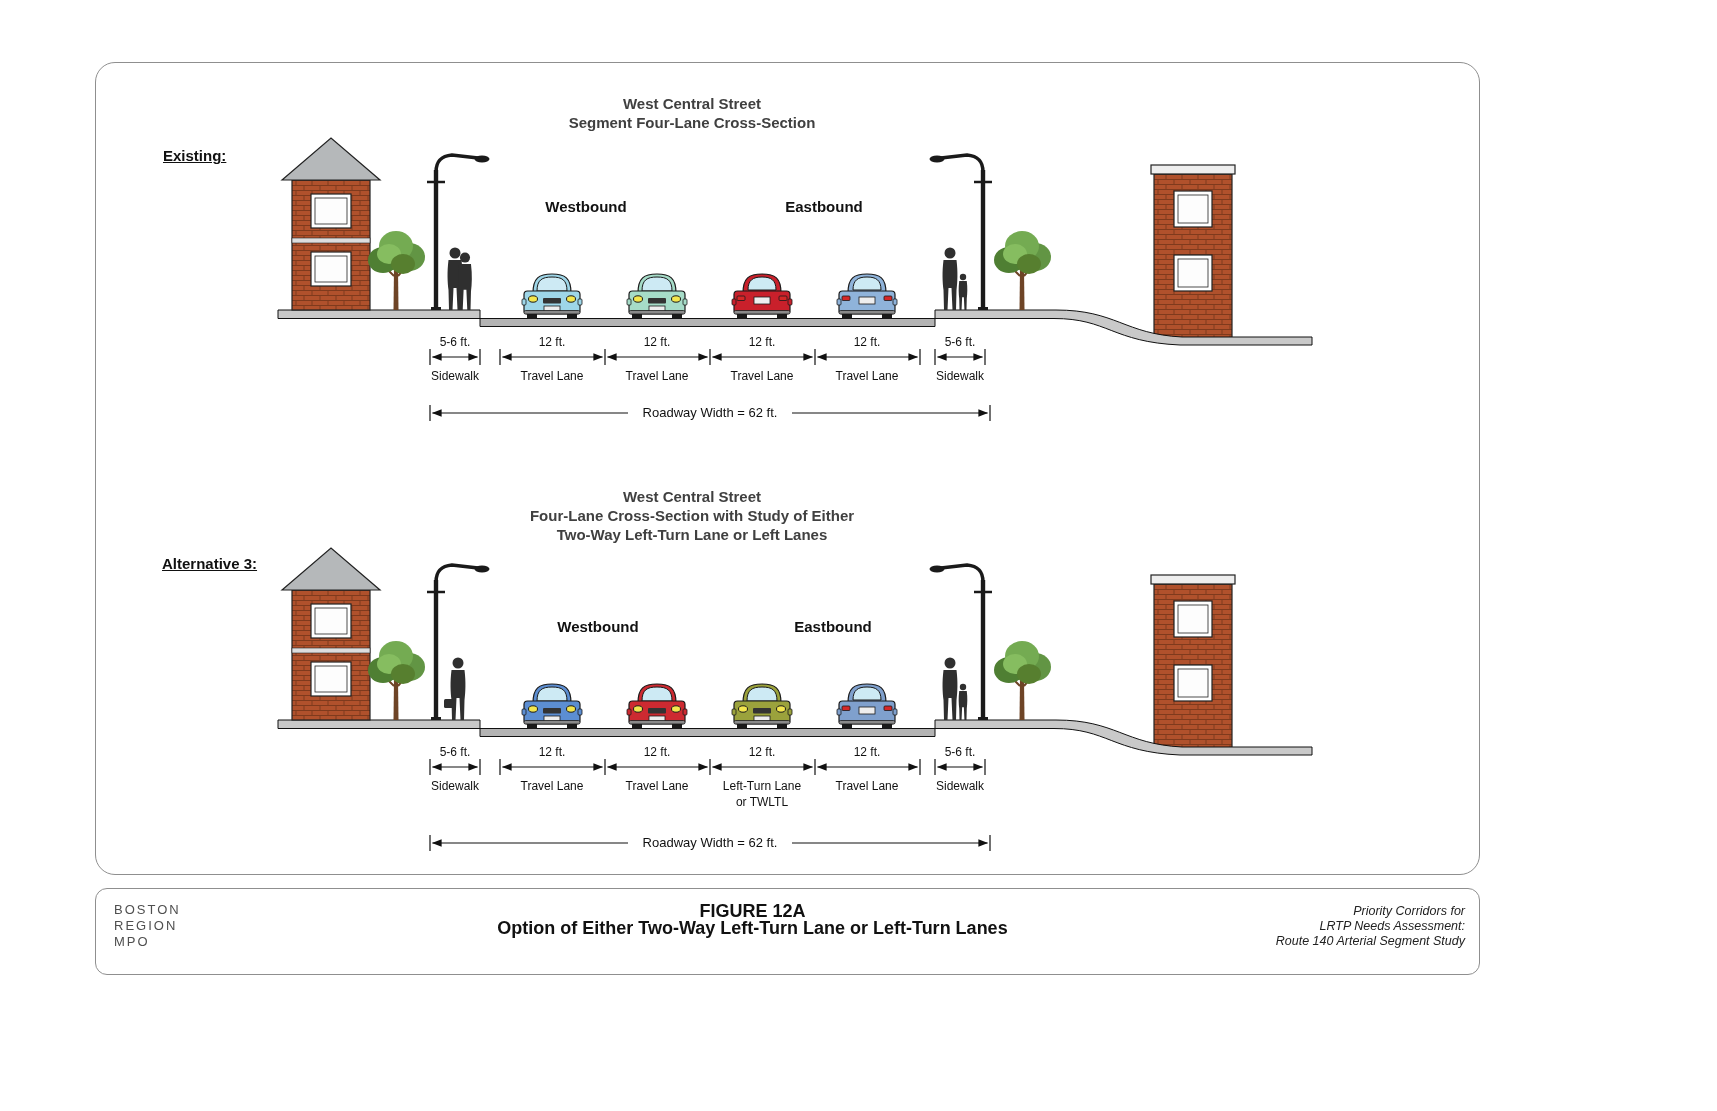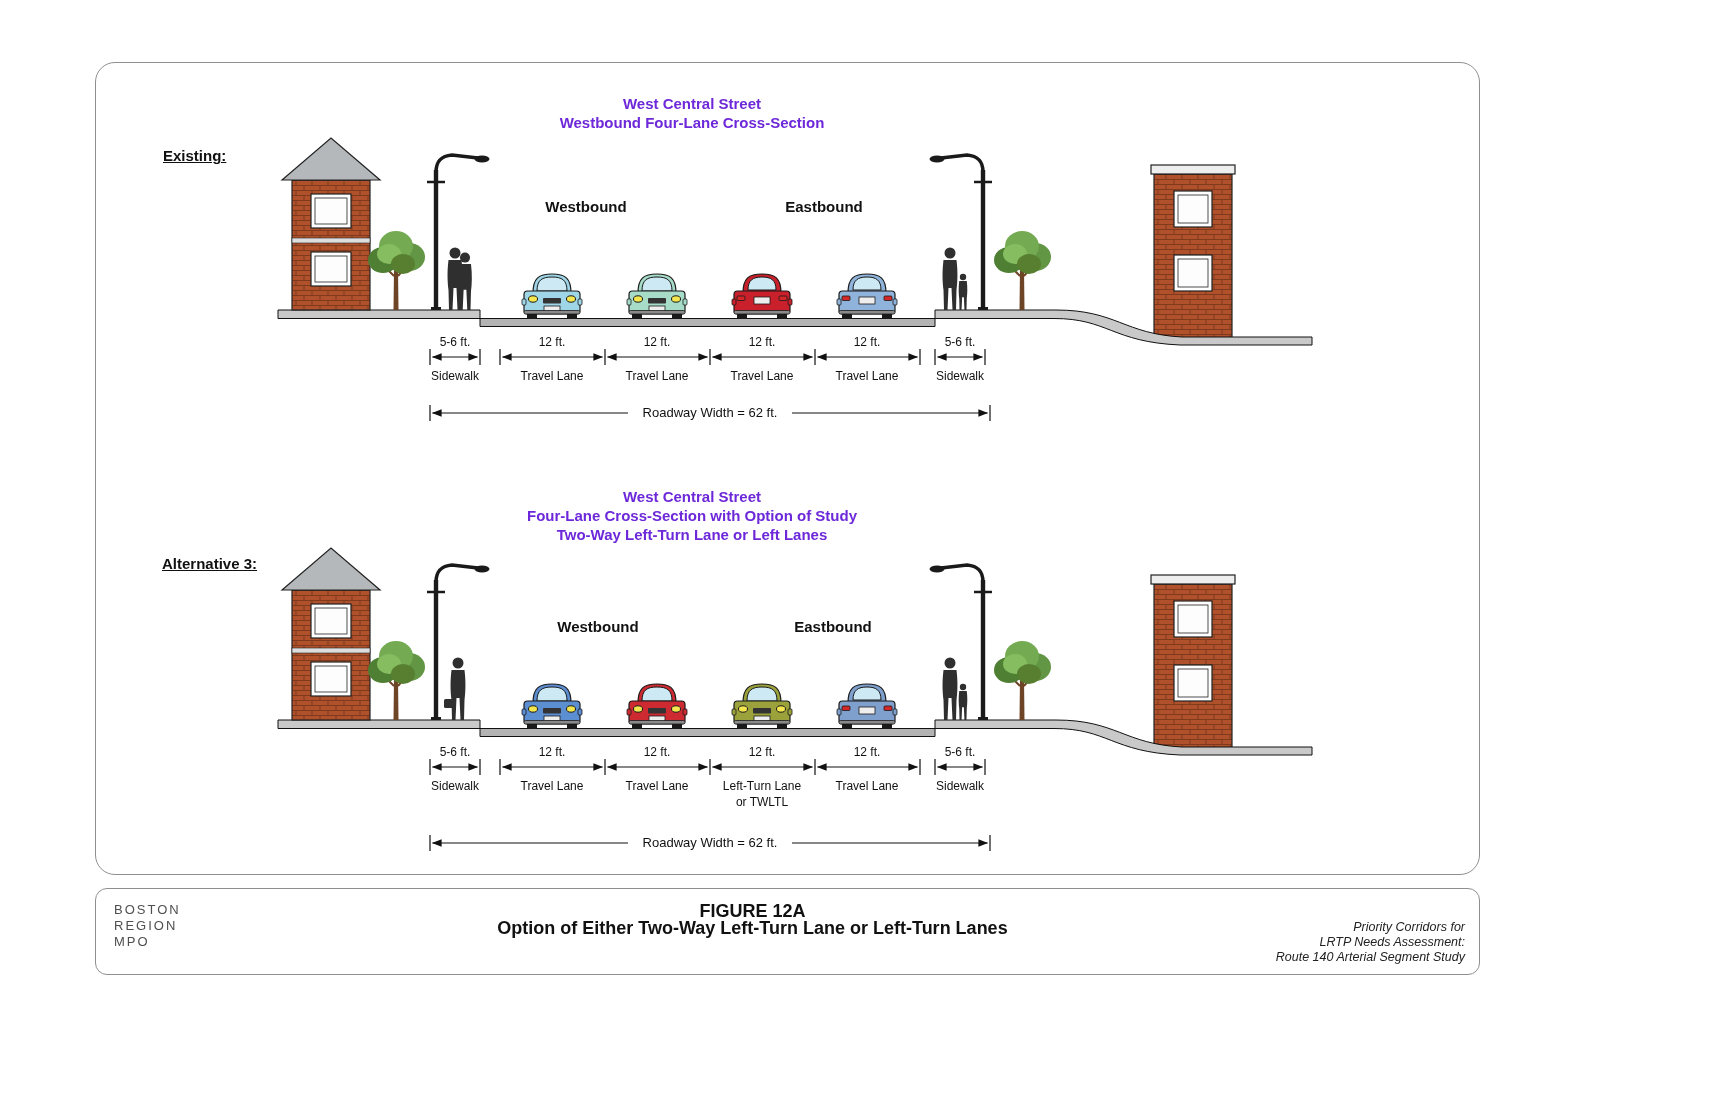--- a/index.html
+++ b/index.html
@@ -5,21 +5,21 @@
   * { margin:0; padding:0; box-sizing:border-box; }
   html,body { background:#ffffff; }
   body { font-family:"Liberation Sans", sans-serif; color:#111; }
   .page { position:relative; width:1717px; height:1111px; background:#fff; overflow:hidden; }
 
   .panel { position:absolute; background:#fff; border:1.6px solid #8f8f8f; }
   .main-panel { left:95px; top:62px; width:1385px; height:813px; border-radius:20px; }
   .footer-panel { left:95px; top:888px; width:1385px; height:87px; border-radius:12px; }
 
   .sec-title { position:absolute; left:92px; width:1200px; text-align:center;
-               font-weight:bold; font-size:15px; line-height:19px; color:#6d28d9; }
+               font-weight:bold; font-size:15px; line-height:19px; color:#404040; }
   .sec-title.existing { top:94px; }
   .sec-title.alt { top:487px; }
   .sec-label { position:absolute; font-weight:bold; font-size:15px; color:#111;text-decoration:underline; }
   .sec-label.existing { left:163px; top:147px; }
   .sec-label.alt { left:162px; top:555px; }
 
   .scene { position:absolute; left:150px; width:1200px; height:310px; }
   .scene-existing { top:135px; }
   .scene-alt { top:545px; }
 
@@ -32,21 +32,21 @@
   .ground { fill:#c9c9c9; stroke:#111; stroke-width:1; }
   .road   { fill:#b3b3b3; stroke:#111; stroke-width:1; }
   .tick   { stroke:#111; stroke-width:1.2; }
   .dim    { stroke:#111; stroke-width:1.2; }
 
   .footer-left  { position:absolute; left:18px; top:13px; font-size:13px; line-height:16px;
                   color:#4f4f4f; letter-spacing:2px; }
   .footer-center{ position:absolute; left:0; right:70px; top:14px; text-align:center;
                   font-weight:bold; font-size:18px; line-height:17px; color:#111; }
   .footer-right { position:absolute; right:14px; top:15px; text-align:right;
-                  font-style:italic; font-size:12.5px; line-height:15px; color:#222;margin-top:16px; }
+                  font-style:italic; font-size:12.5px; line-height:15px; color:#222; }
 </style>
 </head>
 <body>
 
 <div class="page">
 
   <svg width="0" height="0" style="position:absolute" aria-hidden="true">
     <defs>
       <pattern id="brickpat" width="16" height="10" patternUnits="userSpaceOnUse">
         <rect width="16" height="10" fill="#b0512c"></rect>
@@ -146,27 +146,27 @@
     </div>
     <div class="footer-right">
       <div>Priority Corridors for</div>
       <div>LRTP Needs Assessment:</div>
       <div>Route 140 Arterial Segment Study</div>
     </div>
   </div>
 
   <div class="sec-title existing">
     <div>West Central Street</div>
-    <div>Westbound Four-Lane Cross-Section</div>
+    <div>Segment Four-Lane Cross-Section</div>
   </div>
   <div class="sec-label existing">Existing:</div>
 
   <div class="sec-title alt">
     <div>West Central Street</div>
-    <div>Four-Lane Cross-Section with Option of Study</div>
+    <div>Four-Lane Cross-Section with Study of Either</div>
     <div>Two-Way Left-Turn Lane or Left Lanes</div>
   </div>
   <div class="sec-label alt">Alternative 3:</div>
 
   <svg class="scene scene-existing" viewBox="0 0 1200 310">
     <path class="ground" d="M128,175 H330 V183.5 H128 Z"></path>
     <path class="road" d="M330,183.5 H785 V191.5 H330 Z"></path>
 
     <use href="#sym-bldg-gable" transform="translate(142,175)"></use>
     <use href="#sym-tree" transform="translate(246,175)"></use>

